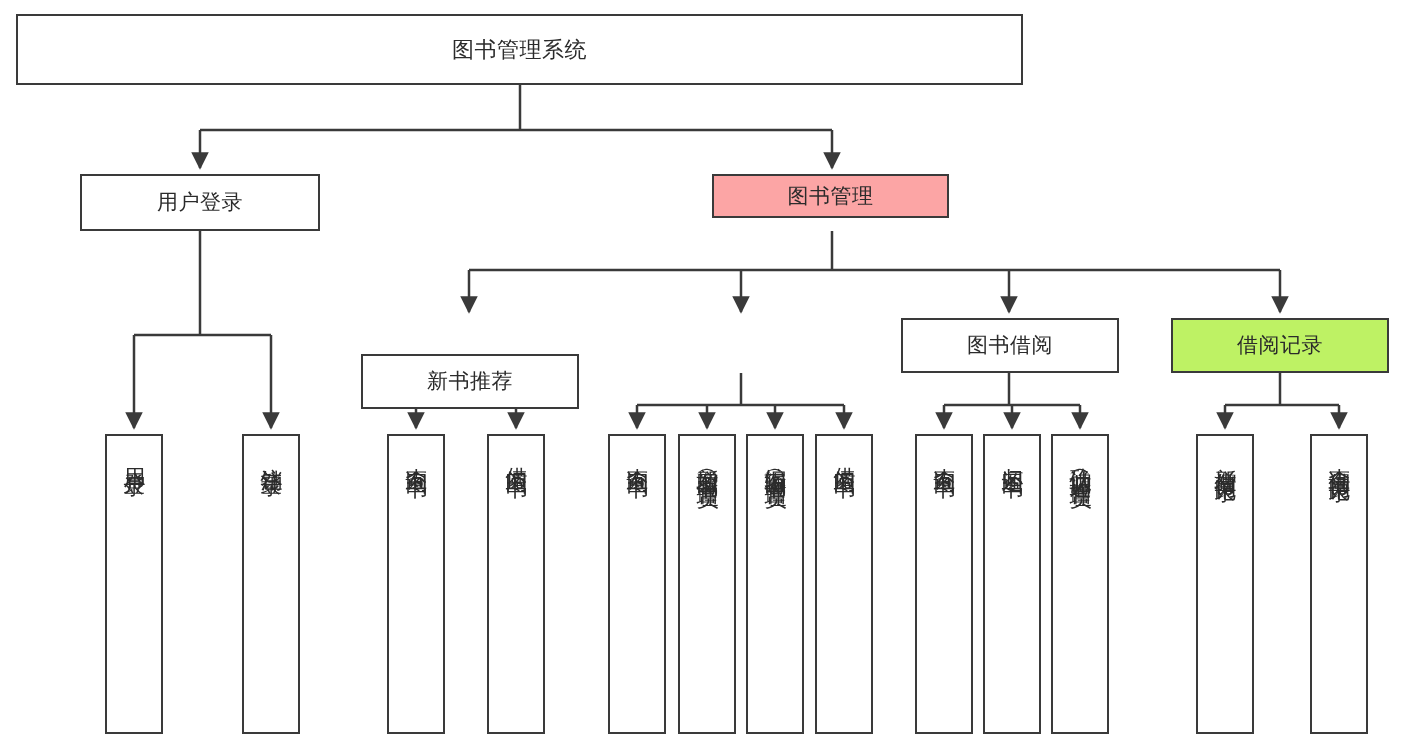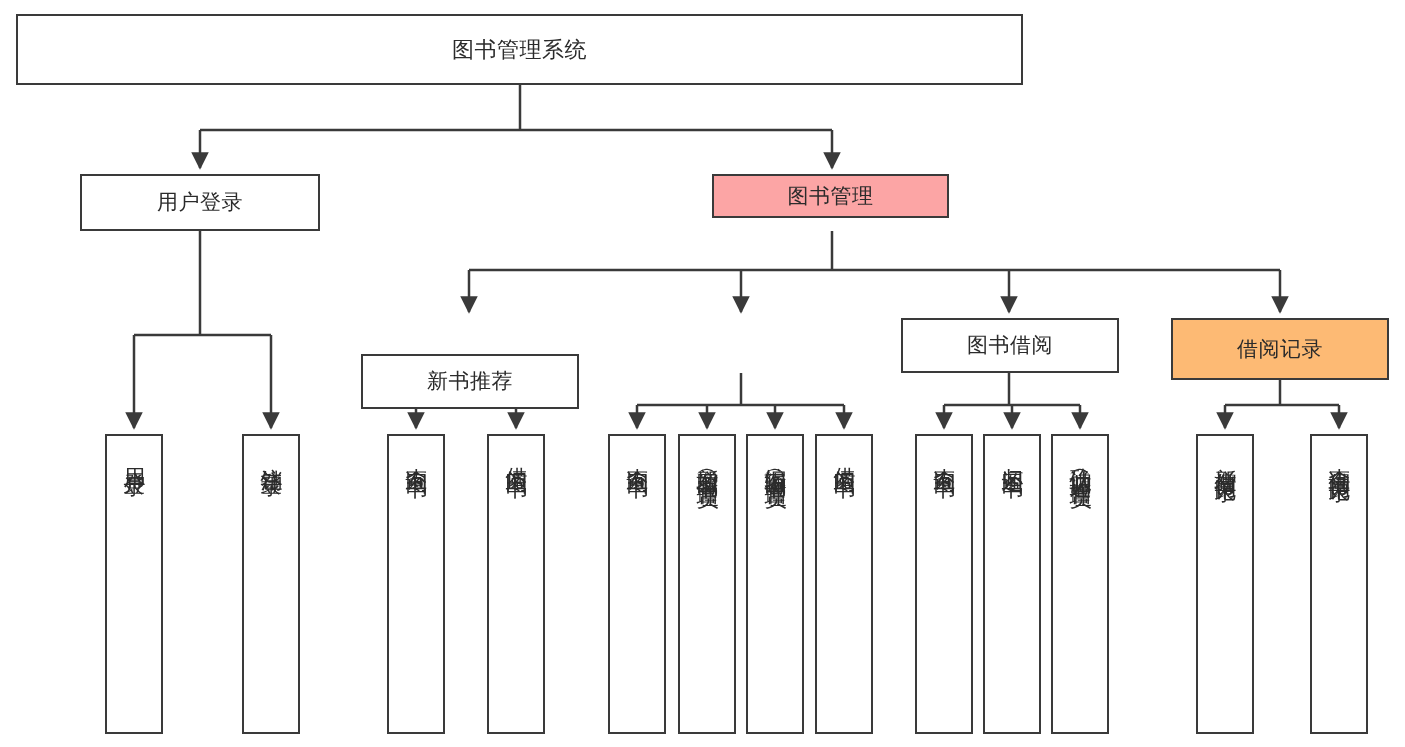--- a/index.html
+++ b/index.html
@@ -136,21 +136,21 @@
   <div class="node" style="left: 712px; top: 174px; width: 237px; height: 44px; border-color: rgb(58, 58, 58); background: #fca5a5;">
     <span class="node-label" style="color: rgb(43, 43, 43);">图书管理</span>
   </div>
 
   <div class="node" style="left: 361px; top: 318px; width: 218px; height: 55px; border-color: rgb(58, 58, 58); background: rgb(255, 255, 255); margin-top: 36px;">
     <span class="node-label" style="color: rgb(43, 43, 43);">新书推荐</span>
   </div>
   <div class="node" style="left: 901px; top: 318px; width: 218px; height: 55px; border-color: rgb(58, 58, 58); background: rgb(255, 255, 255);">
     <span class="node-label" style="color: rgb(43, 43, 43);">图书借阅</span>
   </div>
-  <div class="node" style="left: 1171px; top: 318px; width: 218px; height: 62px; border-color: rgb(58, 58, 58); background: #fdba74;">
+  <div class="node" style="left: 1171px; top: 318px; width: 218px; height: 55px; border-color: rgb(58, 58, 58); background: #bef264;">
     <span class="node-label" style="color: rgb(43, 43, 43);">借阅记录</span>
   </div>
 
   <div class="node vertical" style="left: 105px; top: 434px; width: 58px; height: 300px; border-color: rgb(58, 58, 58); background: rgb(255, 255, 255);">
     <span class="node-label" style="color: rgb(43, 43, 43);">用户登录</span>
   </div>
   <div class="node vertical" style="left: 242px; top: 434px; width: 58px; height: 300px; border-color: rgb(58, 58, 58); background: rgb(255, 255, 255);">
     <span class="node-label" style="color: rgb(43, 43, 43);">注销登录</span>
   </div>
   <div class="node vertical" style="left: 387px; top: 434px; width: 58px; height: 300px; border-color: rgb(58, 58, 58); background: rgb(255, 255, 255);">

